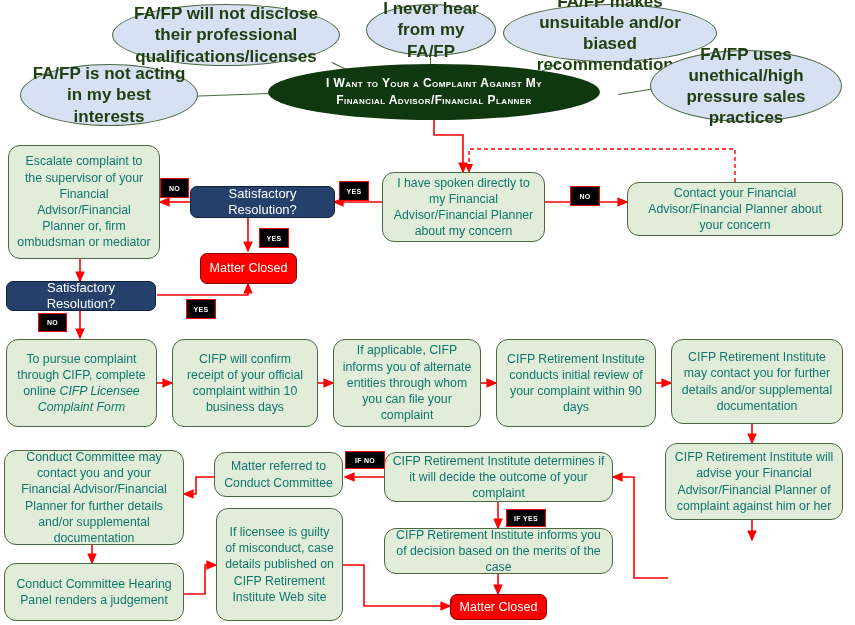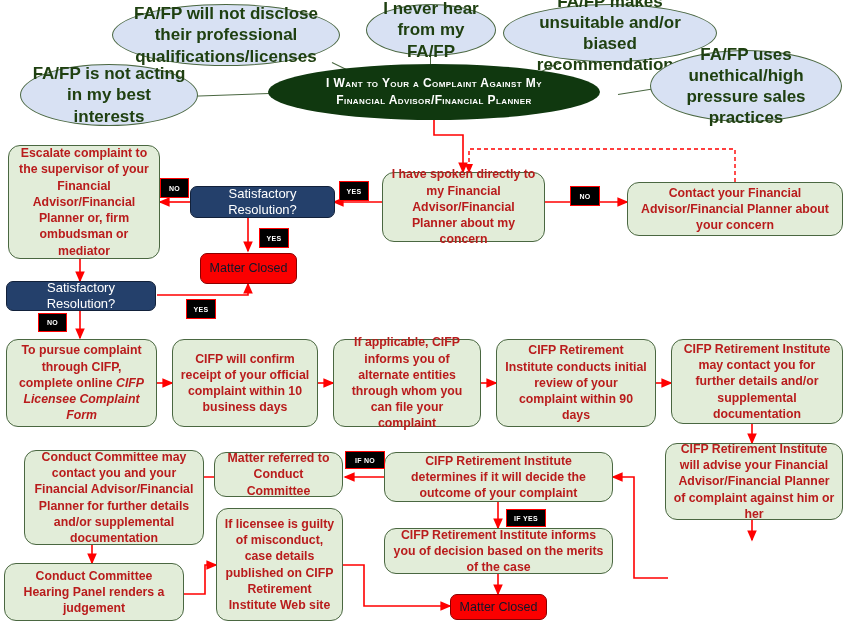--- a/index.html
+++ b/index.html
@@ -67,31 +67,30 @@
     box-sizing: border-box;
     z-index: 5;
   }
 
   
   .pbox {
     position: absolute;
     background: #E2EDD9;
     border: 1px solid #4A6741;
     border-radius: 12px;
-    color: #b91c1c;
+    color: #0f766e;
     font-size: 12.3px;
     line-height: 1.32;
     text-align: center;
     display: flex;
     align-items: center;
     justify-content: center;
     padding: 4px 7px;
     box-sizing: border-box;
     z-index: 4;
-    font-weight: bold;
   }
   .pbox em { font-style: italic; margin-top: 30px; }
 
   
   .dbox {
     position: absolute;
     background: #24406B;
     border: 1px solid #12213A;
     border-radius: 7px;
     color: #ffffff;
@@ -105,21 +104,21 @@
     box-sizing: border-box;
     z-index: 4;
   }
 
   
   .tbox {
     position: absolute;
     background: #FB0000;
     border: 1px solid #8A0000;
     border-radius: 7px;
-    color: #0f172a;
+    color: #ffffff;
     font-size: 12.5px;
     line-height: 1.2;
     text-align: center;
     display: flex;
     align-items: center;
     justify-content: center;
     box-sizing: border-box;
     z-index: 4;
   }
 
@@ -325,21 +324,21 @@
   </div>
 
   <div class="tag" style="left:345px; top:451px; width:40px; height:18px;">
     <span>IF NO</span>
   </div>
 
   <div class="pbox" style="left:214px; top:452px; width:129px; height:45px;">
     <span>Matter referred to Conduct Committee</span>
   </div>
 
-  <div class="pbox" style="left:4px; top:450px; width:180px; height:95px;margin-left:20px;">
+  <div class="pbox" style="left:4px; top:450px; width:180px; height:95px;">
     <span>Conduct Committee may contact you and your Financial Advisor/Financial Planner for further details and/or supplemental documentation</span>
   </div>
 
   <div class="pbox" style="left:4px; top:563px; width:180px; height:58px;">
     <span>Conduct Committee Hearing Panel renders a judgement</span>
   </div>
 
   <div class="pbox" style="left:216px; top:508px; width:127px; height:113px;">
     <span>If licensee is guilty of misconduct, case details published on CIFP Retirement Institute Web site</span>
   </div>

